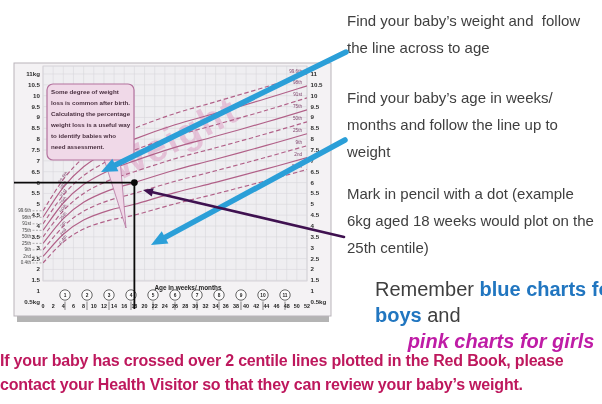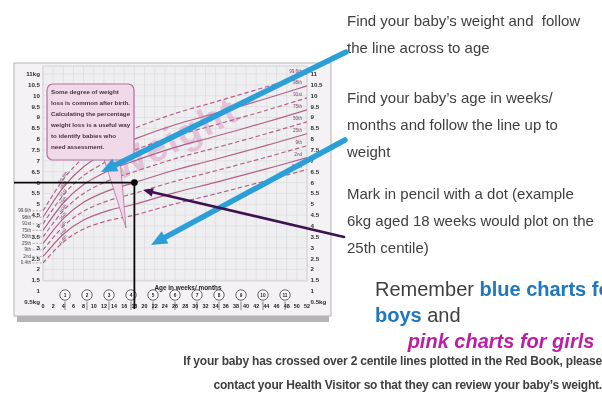--- a/index.html
+++ b/index.html
@@ -11,22 +11,22 @@
   .instr{position:absolute;left:347px;width:258px;white-space:pre;font-size:15px;line-height:27px;
          color:var(--text-dark,#3f3f3f);}
   .instr-1{top:7px;}
   .instr-2{top:84px;}
   .instr-3{top:180px;}
   .reminder{position:absolute;left:347px;top:276px;width:252px;font-size:20px;line-height:26px;
             color:var(--text-dark,#3f3f3f);margin-left:28px;}
   .reminder .line2{text-align:center;font-style:italic;}
   .boys{color:var(--boys-blue,#2176c0);font-weight:700;}
   .girls{color:var(--girls-pink,#bf1ca6);font-weight:700;}
-  .footer{position:absolute;left:0;top:349px;width:602px;text-align:right;white-space:pre;
-          font-size:12px;line-height:24px;font-weight:700;color:#404040;letter-spacing:-0.2px;}
+  .footer{position:absolute;left:0;top:349px;width:602px;text-align:left;white-space:pre;
+          font-size:16px;line-height:24px;font-weight:700;color:#be185d;letter-spacing:-0.2px;}
 </style>
 </head>
 <body>
 
 <div class="page">
 
   <div class="chart-area">
     <svg id="chart-svg" width="602" height="404" viewBox="0 0 602 404">
         <g>
           <rect x="17" y="316" width="312" height="6" fill="#9b9b9b" opacity="0.75"></rect>

